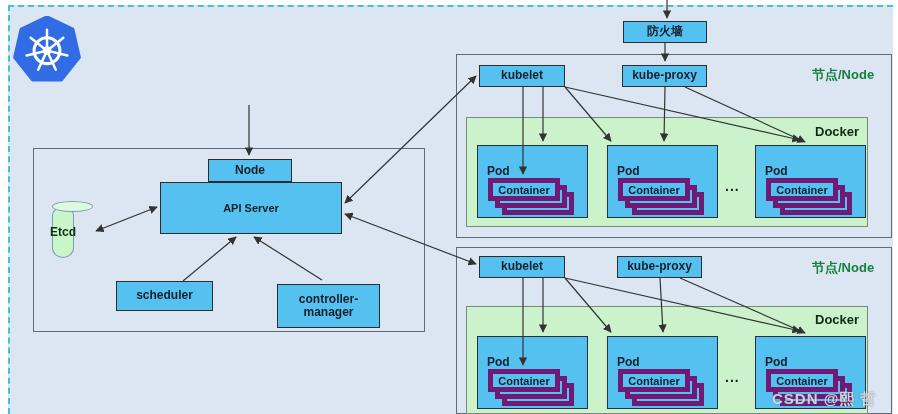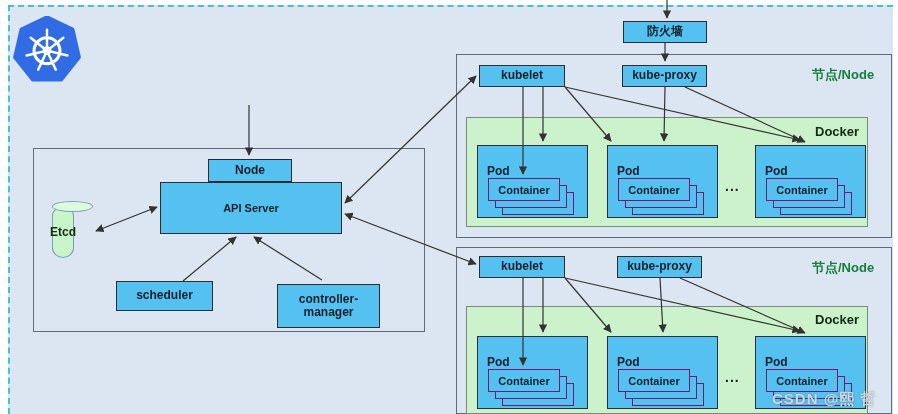--- a/index.html
+++ b/index.html
@@ -35,21 +35,21 @@
   }
   .pod {
     position:absolute; width:111px; height:73px;
     background:#55c1f0; border:1px solid #23313d;
   }
   .pod-label {
     position:absolute; left:9px; top:6px; font-size:12px; font-weight:bold; color:#102030;margin-top:12px;
   }
   .cbox {
     position:absolute; width:72px; height:23px;
-    background:#55c1f0; border:1px solid #701a75;
+    background:#55c1f0; border:5px solid #701a75;
     display:flex; align-items:center; justify-content:center;
     font-size:11px; font-weight:bold; color:#102030;
   }
   .ellipsis {
     position:absolute; font-size:14px; font-weight:bold; color:#222; letter-spacing:1px;
   }
   .cylinder-body {
     position:absolute; background:#c9f5c9; border:1px solid #7f9db9;
     border-radius: 50% / 10px;
     display:flex; align-items:center; justify-content:center;

